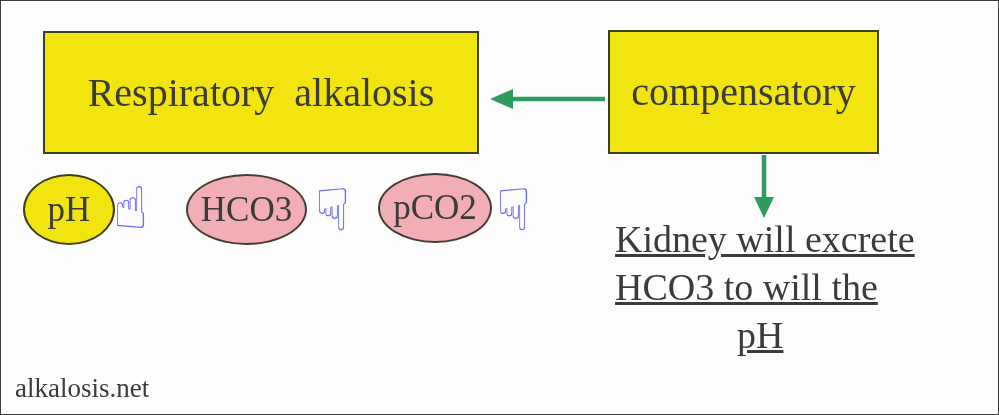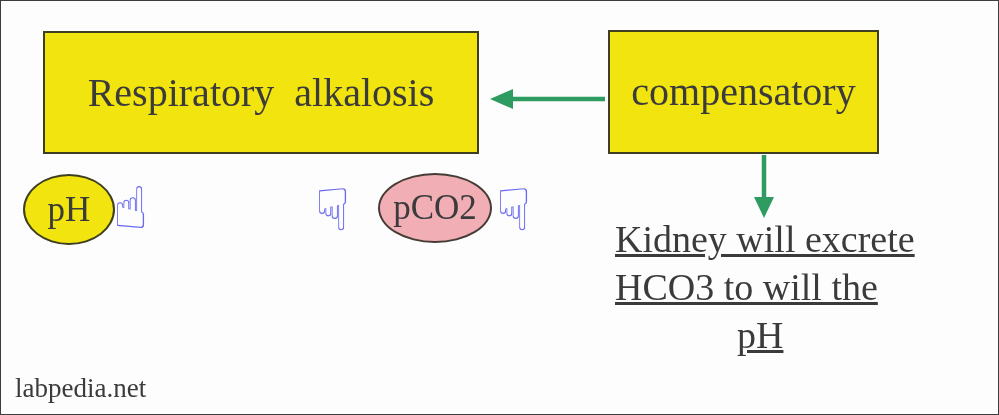--- a/index.html
+++ b/index.html
@@ -99,28 +99,31 @@
       <line class="arrow-line" x1="763" y1="154" x2="763" y2="200"></line>
       <polygon class="arrow-head" points="763,217 753,196 773,196"></polygon>
     </g>
   </svg>
 
   <div class="pill pill-ph">
     <span>pH</span>
   </div>
   <div class="hand hand-ph">☝</div>
 
+  <div class="pill pill-hco3">
+    <span>HCO3</span>
+  </div>
   <div class="hand hand-hco3">☟</div>
 
   <div class="pill pill-pco2">
     <span>pCO2</span>
   </div>
   <div class="hand hand-pco2">☟</div>
 
   <div class="note">
     <div class="note-line">Kidney will excrete</div>
     <div class="note-line">HCO3 to will the</div>
     <div class="note-line note-line-last">pH</div>
   </div>
 
-  <div class="watermark">labpedia.net</div>
+  <div class="watermark">alkalosis.net</div>
 
 </div>
 
 </body></html>

